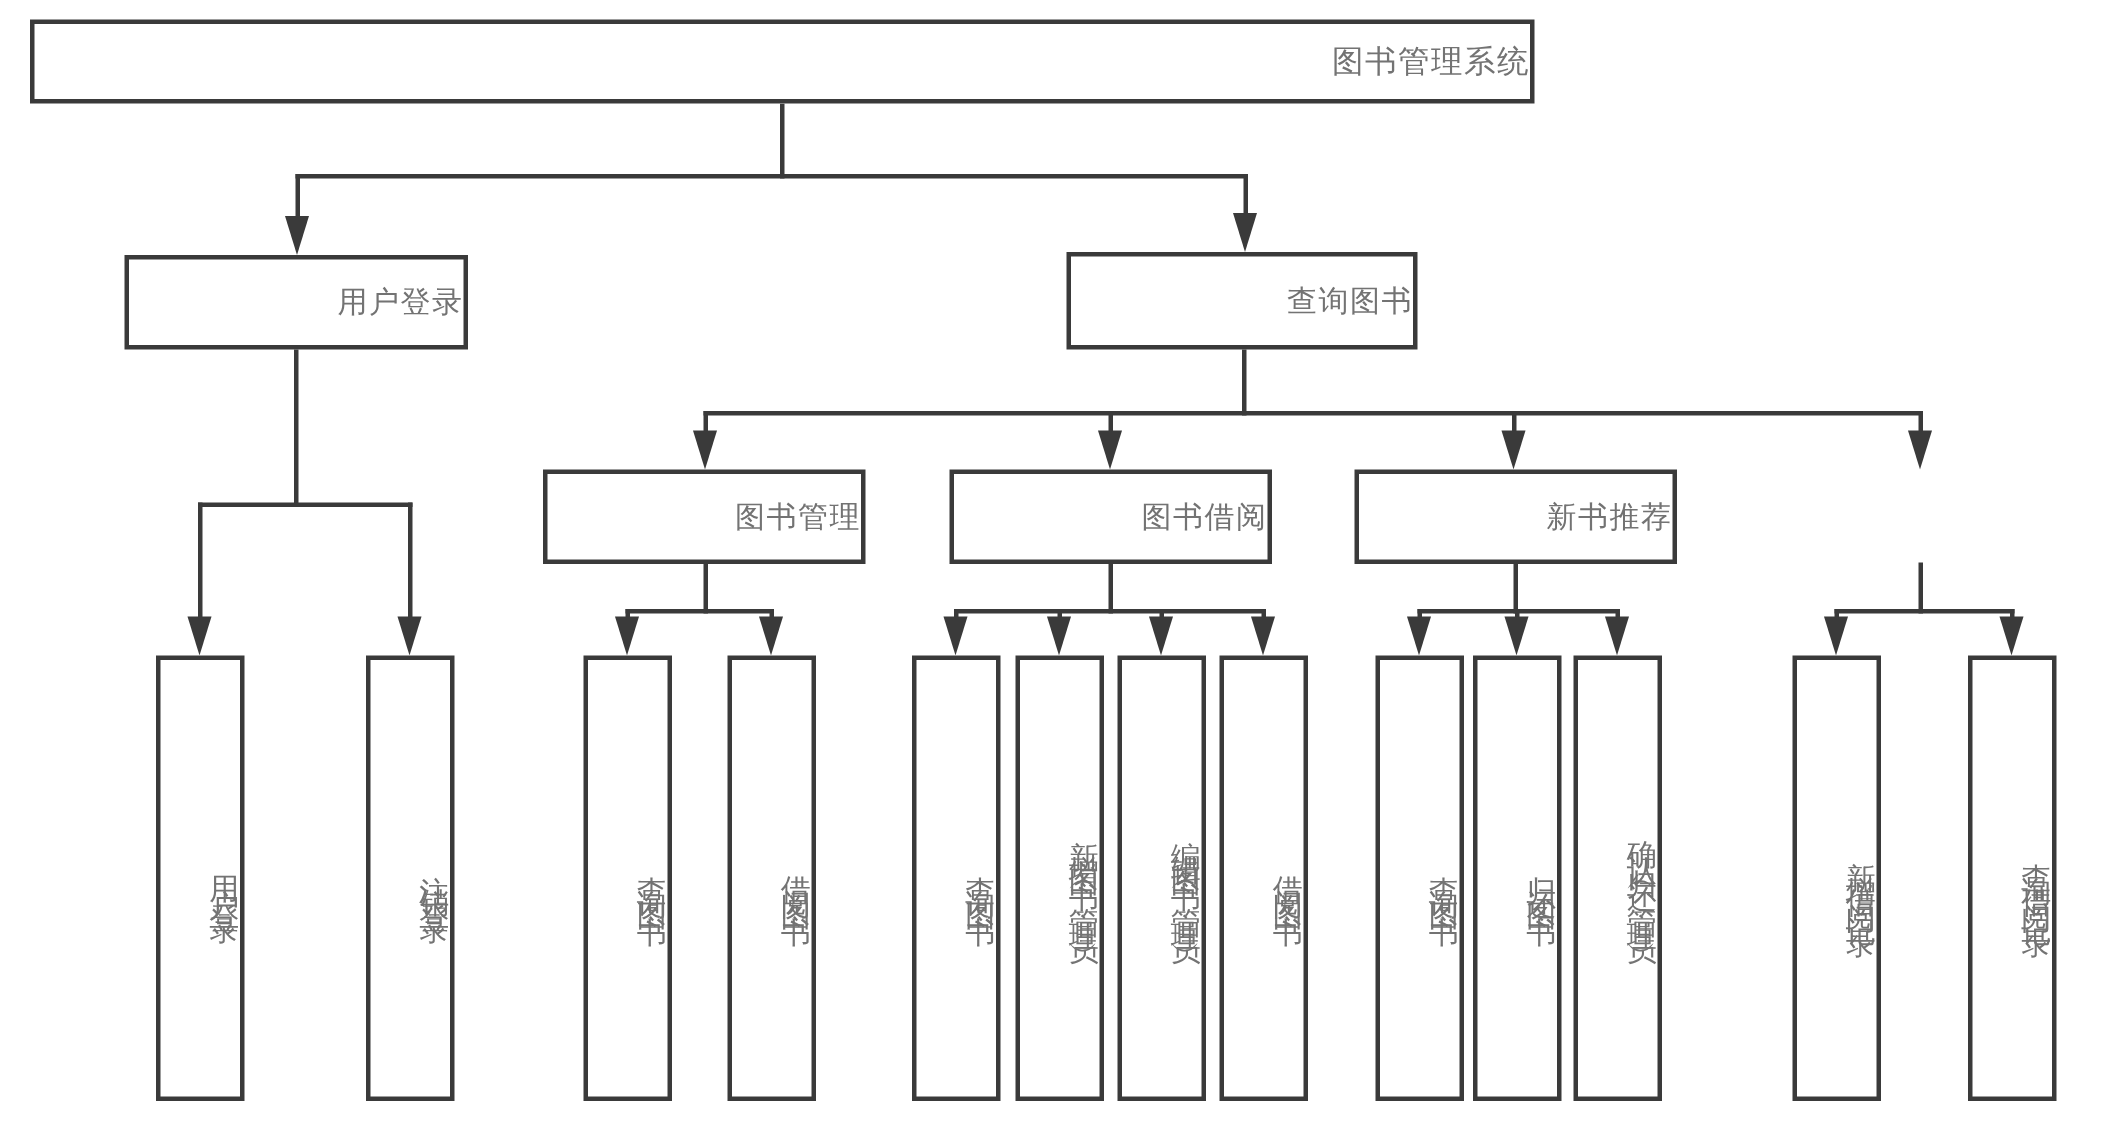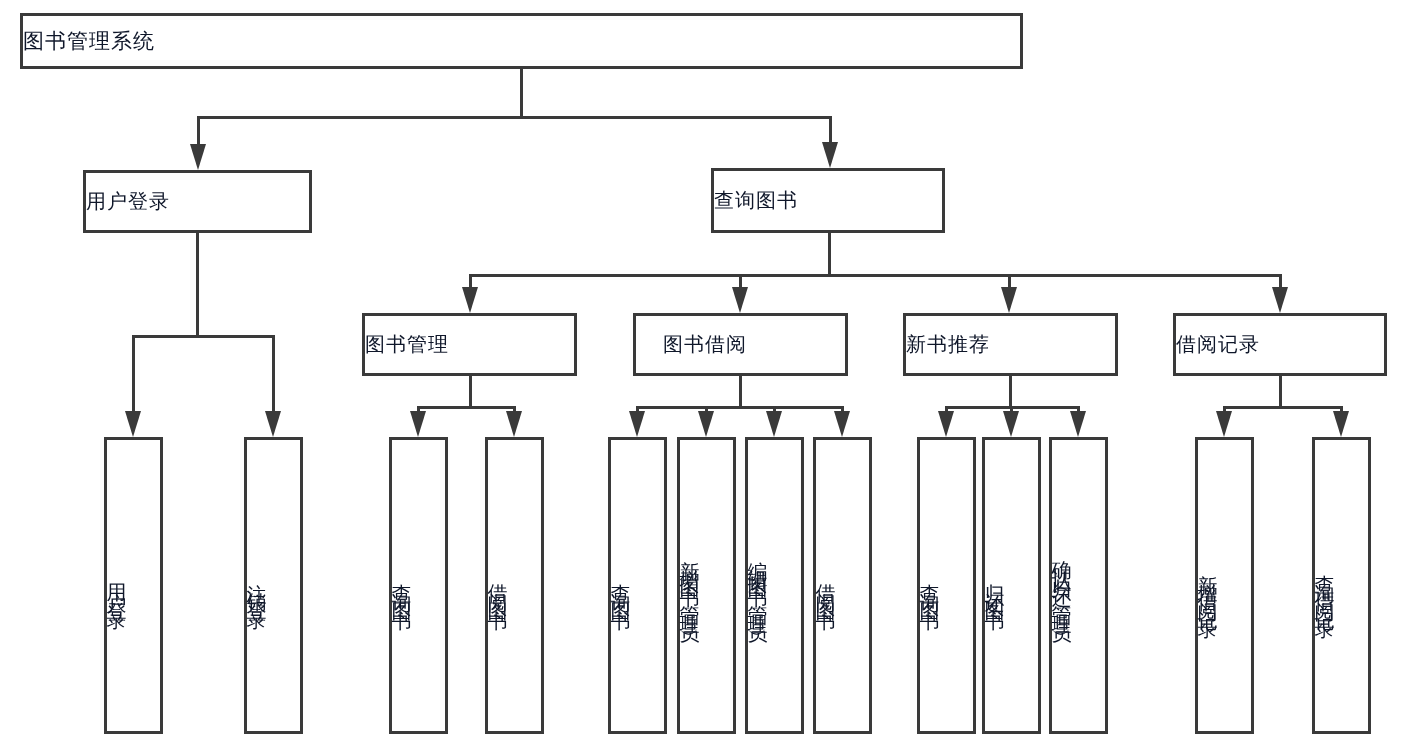--- a/index.html
+++ b/index.html
@@ -8,22 +8,22 @@
     width:1405px;height:747px;
     background:#ffffff;
     font-family:"DejaVu Sans","Liberation Sans",sans-serif;
     overflow:hidden;
   }
   .node{
     position:absolute;
     box-sizing:border-box;
     border:3px solid #3a3a3a;
     background:#ffffff;
-    display:flex;align-items:center;justify-content:flex-start;
-    color:#0f172a;
+    display:flex;align-items:center;justify-content:flex-end;
+    color:#737373;
   }
   .hbox{font-size:20px;letter-spacing:1px;}
   .rootbox{font-size:21px;letter-spacing:1px;}
   .leaf{font-size:20px;}
   .leaf .vtext{
     writing-mode:vertical-rl;
     text-orientation:mixed;
     letter-spacing:9px;
     line-height:1;
     white-space:nowrap;
@@ -118,23 +118,20 @@
 
   <div class="node hbox" style="left:362px;top:313px;width:215px;height:63px;">
     <span>图书管理</span>
   </div>
   <div class="node hbox" style="left:633px;top:313px;width:215px;height:63px;padding-left:27px;">
     <span>图书借阅</span>
   </div>
   <div class="node hbox" style="left:903px;top:313px;width:215px;height:63px;">
     <span>新书推荐</span>
   </div>
-  <div class="node hbox" style="left:1173px;top:313px;width:214px;height:63px;">
-    <span>借阅记录</span>
-  </div>
 
   <div class="node leaf" style="left:104px;top:437px;width:59px;height:297px;">
     <span class="vtext">用户登录</span>
   </div>
   <div class="node leaf" style="left:244px;top:437px;width:59px;height:297px;">
     <span class="vtext">注销登录</span>
   </div>
 
   <div class="node leaf" style="left:389px;top:437px;width:59px;height:297px;">
     <span class="vtext">查询图书</span>

